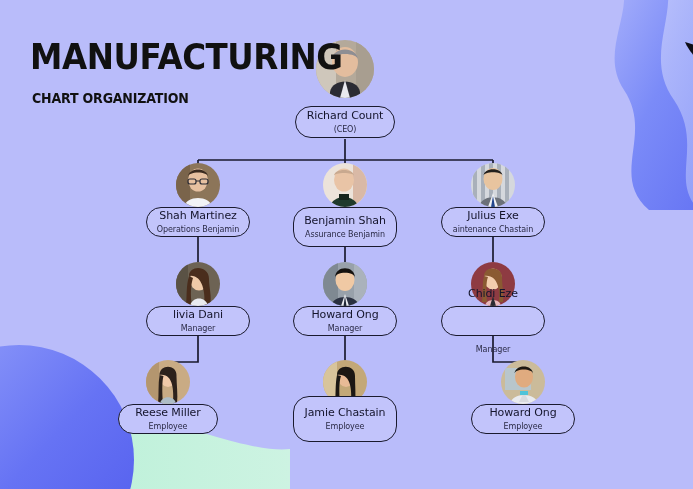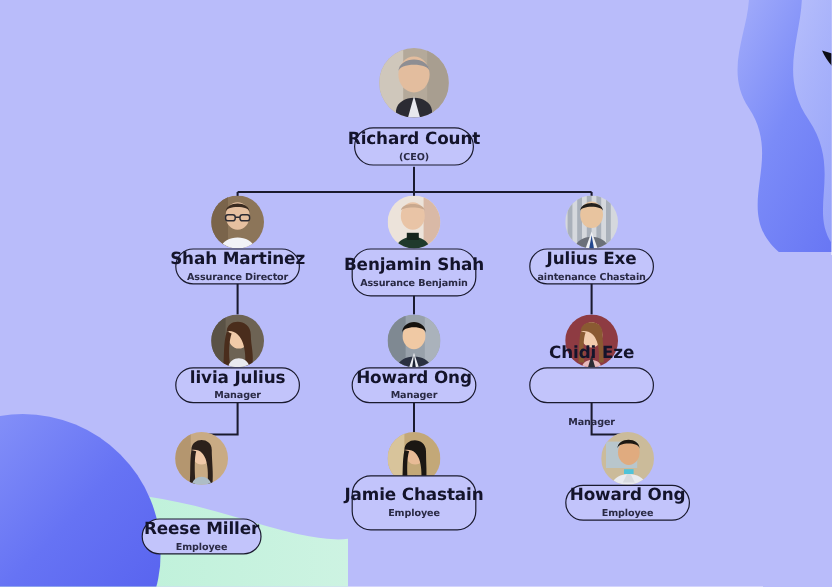--- a/index.html
+++ b/index.html
@@ -87,30 +87,30 @@
     border: 1.6px solid #1a1a2e;
     border-radius: 16px;
     text-align: center;
     display: flex;
     flex-direction: column;
     align-items: center;
     justify-content: center;
   }
   .card .nm {
     font-family: "DejaVu Sans", sans-serif;
-    font-weight: bold;
-    font-size: 14px;
+    font-weight: normal;
+    font-size: 11px;
     color: #14142b;
     letter-spacing: -0.1px;
     line-height: 1.15;
     white-space: nowrap;
   }
   .card .rl {
     font-family: "DejaVu Sans", sans-serif;
-    font-weight: bold;
+    font-weight: normal;
     font-size: 8px;
     color: #2a2a45;
     letter-spacing: -0.1px;
     line-height: 1.15;
     margin-top: 2px;
     white-space: nowrap;
   }
 </style>
 </head>
 <body>
@@ -149,20 +149,24 @@
     <defs>
       <linearGradient id="gradBL" x1="0.15" y1="0" x2="1" y2="0.8">
         <stop offset="0%" stop-color="#8f9bfa"></stop>
         <stop offset="55%" stop-color="#6673f4"></stop>
         <stop offset="100%" stop-color="#5560ee"></stop>
       </linearGradient>
     </defs>
     <circle cx="115" cy="115" r="115" fill="url(#gradBL)"></circle>
   </svg>
 
+  <div id="headings">
+    <div id="title">MANUFACTURING</div>
+    <div id="subtitle">CHART ORGANIZATION</div>
+  </div>
 
   <svg id="connectors">
     <g stroke="#1a1a2e" stroke-width="1.7" fill="none" stroke-linecap="butt">
 
       <line x1="345" y1="139" x2="345" y2="160"></line>
       <line x1="198" y1="160" x2="493" y2="160"></line>
       <line x1="198" y1="160" x2="198" y2="168"></line>
       <line x1="345" y1="160" x2="345" y2="168"></line>
       <line x1="493" y1="160" x2="493" y2="168"></line>
 
@@ -202,21 +206,21 @@
         <ellipse cx="22" cy="17" rx="10" ry="11.5" fill="#e6c0a0"></ellipse>
         <path d="M12 14 C 12 4, 32 4, 32 14 C 32 8, 12 8, 12 14 Z" fill="#3a2b20"></path>
         <rect x="12" y="16" width="8" height="5" rx="2" fill="none" stroke="#2b2b33" stroke-width="1.2"></rect>
         <rect x="24" y="16" width="8" height="5" rx="2" fill="none" stroke="#2b2b33" stroke-width="1.2"></rect>
         <line x1="20" y1="18" x2="24" y2="18" stroke="#2b2b33" stroke-width="1.2"></line>
         <path d="M8 44 C 10 32, 34 32, 36 44 Z" fill="#f2f3f6"></path>
       </svg>
     </div>
     <div class="card" style="top:44px; width:104px; height:30px;">
       <div class="nm">Shah Martinez</div>
-      <div class="rl">Assurance Director</div>
+      <div class="rl">Operations Benjamin</div>
     </div>
   </div>
 
   <div class="node" style="left:345px; top:163px;">
     <div class="avatar" style="top:0; width:44px; height:44px;">
       <svg width="44" height="44" viewBox="0 0 44 44">
         <rect width="44" height="44" fill="#ece3da"></rect>
         <rect x="30" y="0" width="14" height="44" fill="#d9b9a6"></rect>
         <ellipse cx="21" cy="17" rx="10" ry="11.5" fill="#e9c4a6"></ellipse>
         <path d="M11 13 C 11 5, 31 5, 31 13 C 31 9, 11 9, 11 13 Z" fill="#c9a98f"></path>
@@ -259,21 +263,21 @@
       <svg width="44" height="44" viewBox="0 0 44 44">
         <rect width="44" height="44" fill="#6d6354"></rect>
         <rect x="0" y="0" width="12" height="44" fill="#5a5245"></rect>
         <ellipse cx="23" cy="18" rx="9" ry="10.5" fill="#f0caa8"></ellipse>
         <path d="M13 14 C 13 3, 33 3, 33 17 C 33 26, 36 34, 34 44 L28 44 C 30 30, 26 12, 13 14 Z" fill="#4a2d1c"></path>
         <path d="M13 14 C 10 24, 11 34, 10 44 L16 44 C 14 32, 15 22, 17 16 Z" fill="#4a2d1c"></path>
         <path d="M14 44 C 16 34, 30 34, 32 44 Z" fill="#e9eaef"></path>
       </svg>
     </div>
     <div class="card" style="top:44px; width:104px; height:30px;">
-      <div class="nm">livia Julius</div>
+      <div class="nm">livia Dani</div>
       <div class="rl">Manager</div>
     </div>
   </div>
 
   <div class="node" style="left:345px; top:262px;">
     <div class="avatar" style="top:0; width:44px; height:44px;">
       <svg width="44" height="44" viewBox="0 0 44 44">
         <rect width="44" height="44" fill="#98a1aa"></rect>
         <rect x="0" y="0" width="15" height="44" fill="#7f8992"></rect>
         <rect x="31" y="0" width="13" height="44" fill="#aab2bb"></rect>
@@ -311,21 +315,21 @@
     <div class="avatar" style="top:0; width:44px; height:44px;">
       <svg width="44" height="44" viewBox="0 0 44 44">
         <rect width="44" height="44" fill="#c9ab84"></rect>
         <rect x="0" y="0" width="13" height="44" fill="#b4966f"></rect>
         <ellipse cx="22" cy="17" rx="8.5" ry="10" fill="#f0c9a8"></ellipse>
         <path d="M13.5 15 C 13.5 4, 30.5 4, 30.5 15 C 30.5 25, 32 34, 31 44 L27 44 C 28 30, 27 13, 13.5 15 Z" fill="#2c211b"></path>
         <path d="M13.5 15 C 12 25, 13 34, 12 44 L17 44 C 16 32, 16 21, 17.5 16 Z" fill="#2c211b"></path>
         <path d="M14 44 C 15 35, 29 35, 30 44 Z" fill="#aebdc6"></path>
       </svg>
     </div>
-    <div class="card" style="top:44px; width:100px; height:30px;margin-top:28px;">
+    <div class="card" style="top:44px; width:100px; height:30px;">
       <div class="nm">Reese Miller</div>
       <div class="rl">Employee</div>
     </div>
   </div>
 
   <div class="node" style="left:345px; top:360px;">
     <div class="avatar" style="top:0; width:44px; height:44px;">
       <svg width="44" height="44" viewBox="0 0 44 44">
         <rect width="44" height="44" fill="#c3a878"></rect>
         <rect x="0" y="0" width="14" height="44" fill="#d8c49b"></rect>

